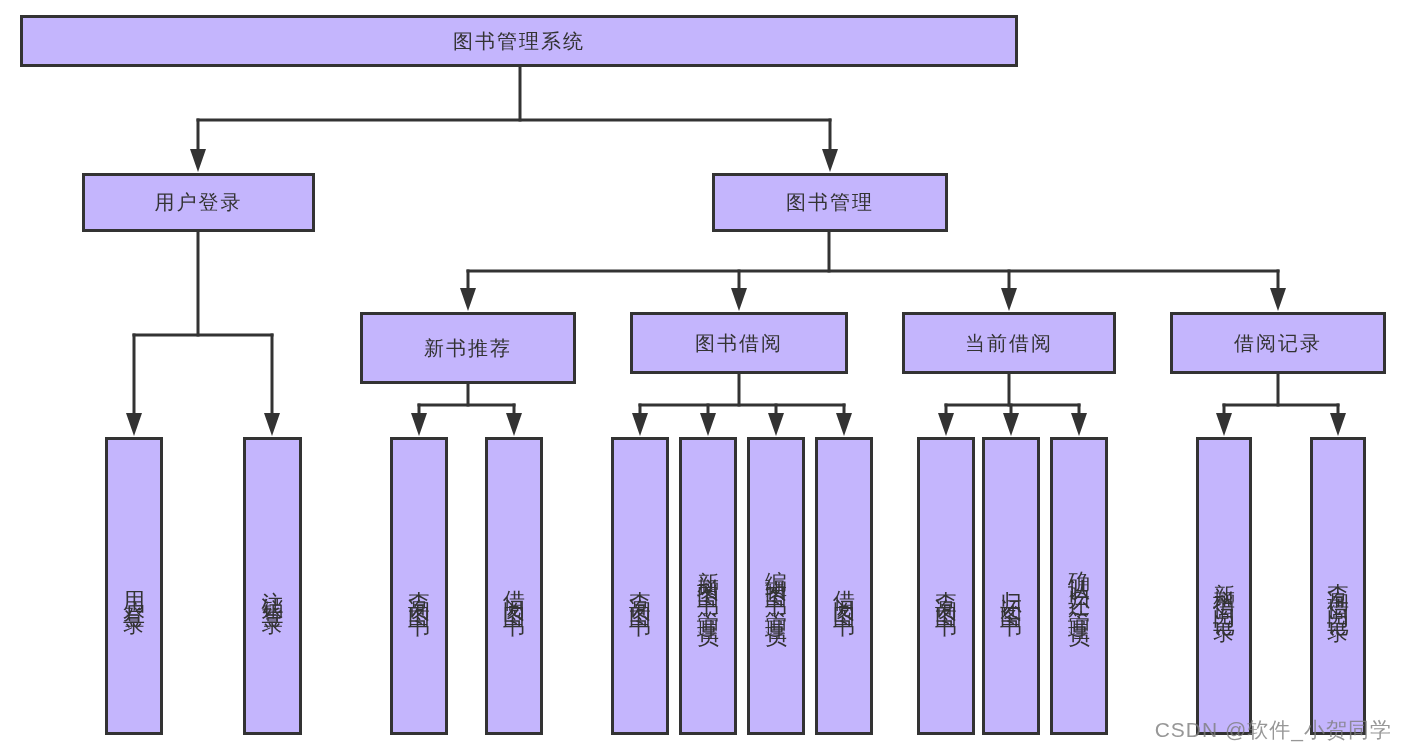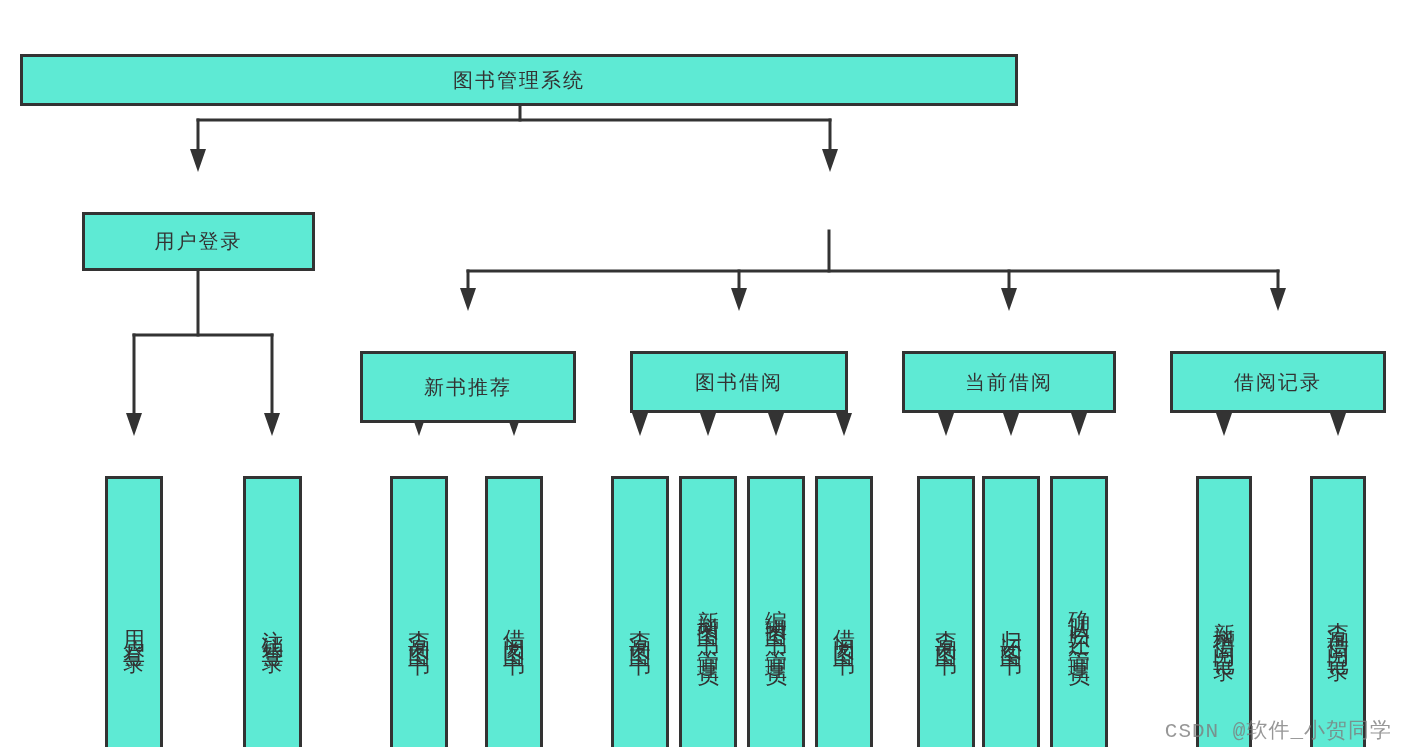--- a/index.html
+++ b/index.html
@@ -8,27 +8,26 @@
     width:1405px;height:747px;
     background:#ffffff;
     font-family:"Liberation Sans","DejaVu Sans",sans-serif;
     overflow:hidden;
   }
   #wires{position:absolute;left:0;top:0;width:1405px;height:747px;}
   .box{
     position:absolute;
     box-sizing:border-box;
     border:3px solid #333333;
-    background:#5eead4;
+    background:#c4b5fd;
     color:#333333;
     display:flex;
     align-items:center;
     justify-content:center;
     text-align:left;
-    margin-top:39px;
   }
   .h{ 
     font-size:20px;
     letter-spacing:2px;
     font-weight:400;
   }
   .v{ 
     writing-mode:vertical-rl;
     text-orientation:mixed;
     font-size:22px;
@@ -37,21 +36,20 @@
     padding-top:6px;
   }
   .watermark{
     position:absolute;
     right:13px;
     bottom:3px;
     font-size:21px;
     letter-spacing:1px;
     color:rgba(125,125,125,0.8);
     white-space:nowrap;
-    font-family:Liberation Mono, monospace;
   }
 </style>
 </head>
 <body>
 
 <div id="canvas">
 
   <svg id="wires" viewBox="0 0 1405 747" xmlns="http://www.w3.org/2000/svg">
       <line x1="520" y1="67" x2="520" y2="120" stroke="#333333" stroke-width="3" stroke-linecap="square"></line>
       <line x1="198" y1="120" x2="830" y2="120" stroke="#333333" stroke-width="3" stroke-linecap="square"></line>
@@ -103,20 +101,21 @@
       <line x1="1224" y1="405" x2="1338" y2="405" stroke="#333333" stroke-width="3" stroke-linecap="square"></line>
       <line x1="1224" y1="405" x2="1224" y2="416" stroke="#333333" stroke-width="3" stroke-linecap="square"></line>
       <polygon points="1216,413 1232,413 1224,436" fill="#333333"></polygon>
       <line x1="1338" y1="405" x2="1338" y2="416" stroke="#333333" stroke-width="3" stroke-linecap="square"></line>
       <polygon points="1330,413 1346,413 1338,436" fill="#333333"></polygon>
     </svg>
 
   <div class="box h" style="left:20px;top:15px;width:998px;height:52px">图书管理系统</div>
 
   <div class="box h" style="left:82px;top:173px;width:233px;height:59px">用户登录</div>
+  <div class="box h" style="left:712px;top:173px;width:236px;height:59px">图书管理</div>
 
   <div class="box h" style="left:360px;top:312px;width:216px;height:72px">新书推荐</div>
   <div class="box h" style="left:630px;top:312px;width:218px;height:62px">图书借阅</div>
   <div class="box h" style="left:902px;top:312px;width:214px;height:62px">当前借阅</div>
   <div class="box h" style="left:1170px;top:312px;width:216px;height:62px">借阅记录</div>
 
   <div class="box v" style="left:105px;top:437px;width:58px;height:298px">用户登录</div>
   <div class="box v" style="left:243px;top:437px;width:59px;height:298px">注销登录</div>
 
   <div class="box v" style="left:390px;top:437px;width:58px;height:298px">查询图书</div>

